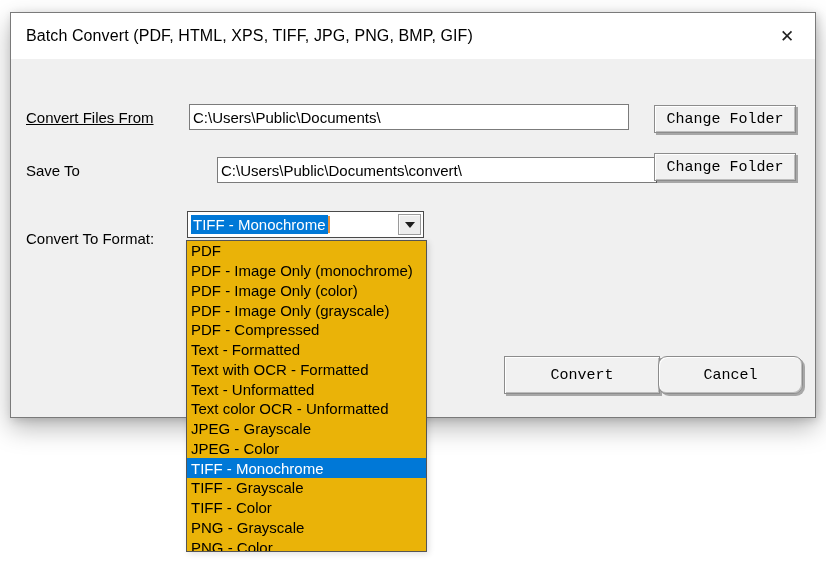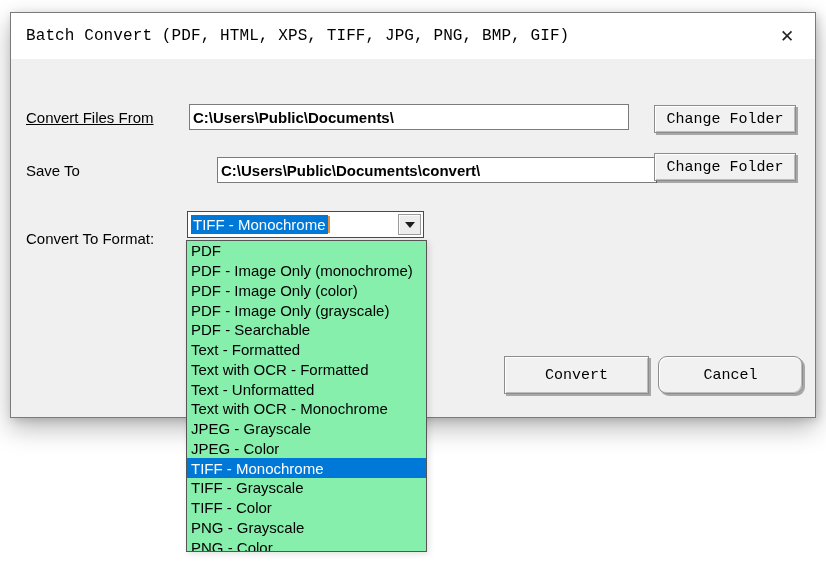--- a/index.html
+++ b/index.html
@@ -17,21 +17,20 @@
     width: 806px; height: 406px;
     background: #f0f0f0;
     border: 1px solid #7a7a7a;
     box-shadow: 0 10px 24px rgba(0,0,0,0.28), 2px 2px 8px rgba(0,0,0,0.15);
   }
   .titlebar {
     position: absolute; left: 0; top: 0; right: 0; height: 46px;
     background: #ffffff;
     display: flex; align-items: center;
     padding-left: 15px;
-    font-family: Liberation Mono, monospace;
   }
   .title-text { font-size: 16px; color: #000; letter-spacing: 0.1px; }
   .close-btn {
     position: absolute; right: 8px; top: 4px;
     width: 40px; height: 38px;
     display: flex; align-items: center; justify-content: center;
     cursor: default;
   }
   .close-glyph { font-size: 17px; color: #222; font-weight: 400; }
   
@@ -41,35 +40,34 @@
     font-size: 15px; color: #000; white-space: nowrap;
   }
   .txt {
     position: absolute; left: 178px; width: 440px; height: 26px;
     border: 1px solid #7b7b7b;
     background: #fff;
     font-family: "Liberation Sans", sans-serif;
     font-size: 15px; color: #000;
     padding: 0 3px;
     outline: none;
-    font-weight: bold;
   }
   .btn3d {
     position: absolute;
     background: #f1f1f1;
     border: 1px solid #8c8c8c;
     box-shadow: inset 1px 1px 0 #ffffff, inset -1px -1px 0 #bdbdbd, 2px 2px 0 rgba(0,0,0,0.30);
     font-family: Liberation Mono, monospace;
     font-size: 15px; color: #000;
     display: flex; align-items: center; justify-content: center;
     white-space: nowrap;
   }
   .btn-folder-1 { left: 643px; top: 92px;  width: 142px; height: 28px; }
   .btn-folder-2 { left: 643px; top: 140px; width: 142px; height: 28px; }
-  .btn-convert  { left: 493px; top: 343px; width: 145px; height: 38px; }
+  .btn-convert  { left: 493px; top: 343px; width: 156px; height: 38px; }
   .btn-cancel   { left: 647px; top: 343px; width: 145px; height: 38px; border-radius: 9px; }
   
   .combo {
     position: absolute; left: 176px; top: 198px;
     width: 237px; height: 27px;
     background: #fff;
     border: 1px solid #4a4a4a;
   }
   .combo-value-wrap {
     position: absolute; left: 3px; top: 3px; bottom: 3px; right: 28px;
@@ -93,21 +91,21 @@
   .arrow-down {
     width: 0; height: 0;
     border-left: 5px solid transparent;
     border-right: 5px solid transparent;
     border-top: 6px solid #1d1d1d;
   }
   
   .dd-list {
     position: absolute; left: 186px; top: 240px;
     width: 241px; height: 312px;
-    background: #86efac;
+    background: #eab308;
     border: 1px solid #555;
     box-shadow: 2px 2px 6px rgba(0,0,0,0.12);
     z-index: 5;
     overflow: hidden;
   }
   .dd-item {
     height: 19.76px;
     display: flex; align-items: center;
     padding-left: 4px;
     font-size: 15px; color: #000;
@@ -149,25 +147,25 @@
   <div class="btn3d btn-convert">Convert</div>
   <div class="btn3d btn-cancel">Cancel</div>
 
 </div>
 
 <div class="dd-list">
     <div class="dd-item">PDF</div>
     <div class="dd-item">PDF - Image Only (monochrome)</div>
     <div class="dd-item">PDF - Image Only (color)</div>
     <div class="dd-item">PDF - Image Only (grayscale)</div>
-    <div class="dd-item">PDF - Searchable</div>
+    <div class="dd-item">PDF - Compressed</div>
     <div class="dd-item">Text - Formatted</div>
     <div class="dd-item">Text with OCR - Formatted</div>
     <div class="dd-item">Text - Unformatted</div>
-    <div class="dd-item">Text with OCR - Monochrome</div>
+    <div class="dd-item">Text color OCR - Unformatted</div>
     <div class="dd-item">JPEG - Grayscale</div>
     <div class="dd-item">JPEG - Color</div>
     <div class="dd-item selected">TIFF - Monochrome</div>
     <div class="dd-item">TIFF - Grayscale</div>
     <div class="dd-item">TIFF - Color</div>
     <div class="dd-item">PNG - Grayscale</div>
     <div class="dd-item">PNG - Color</div>
   </div>
 
 </body></html>

